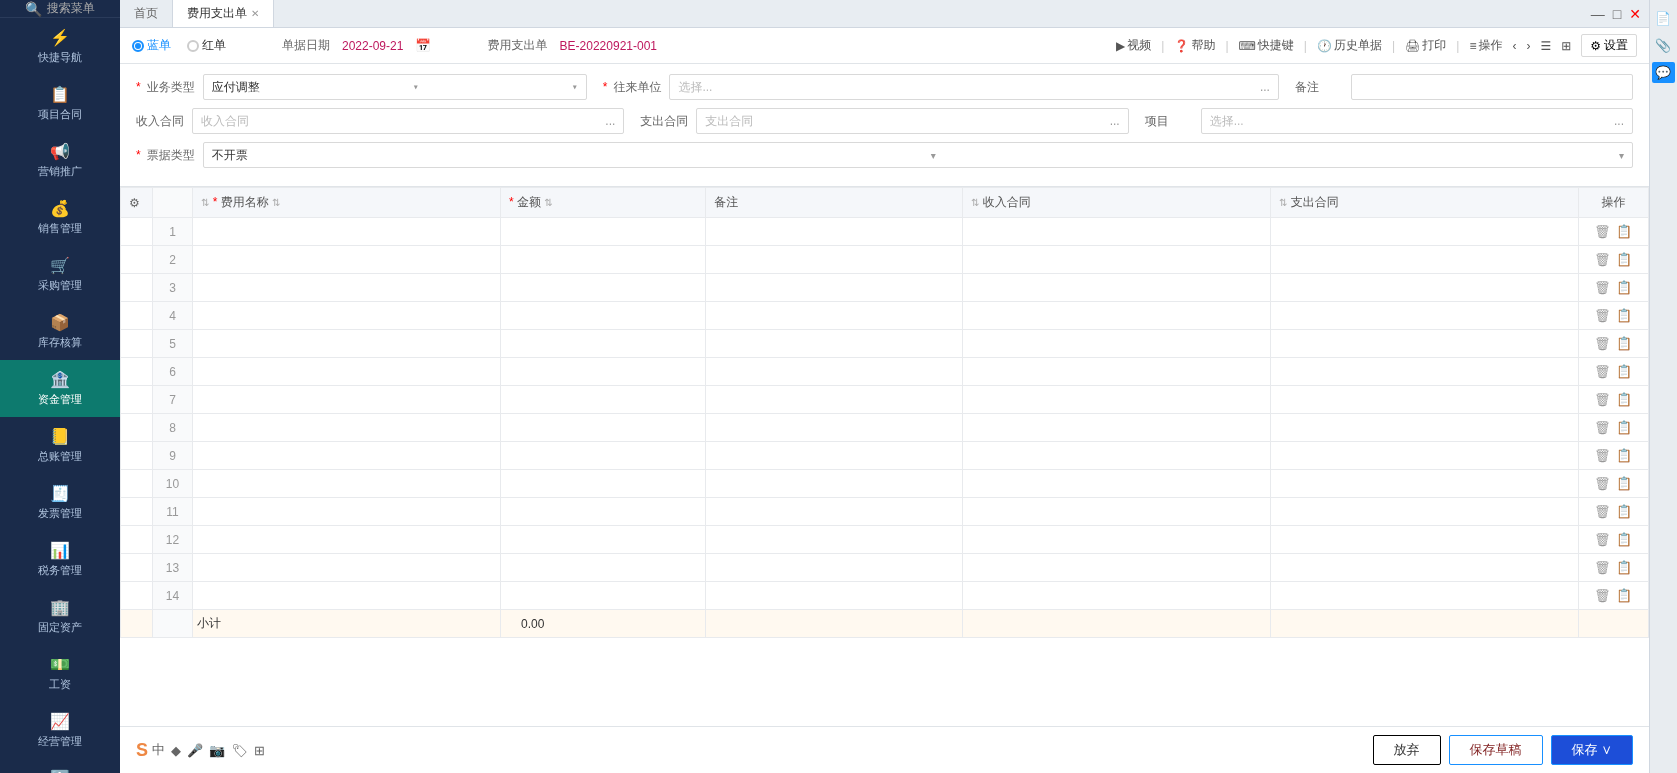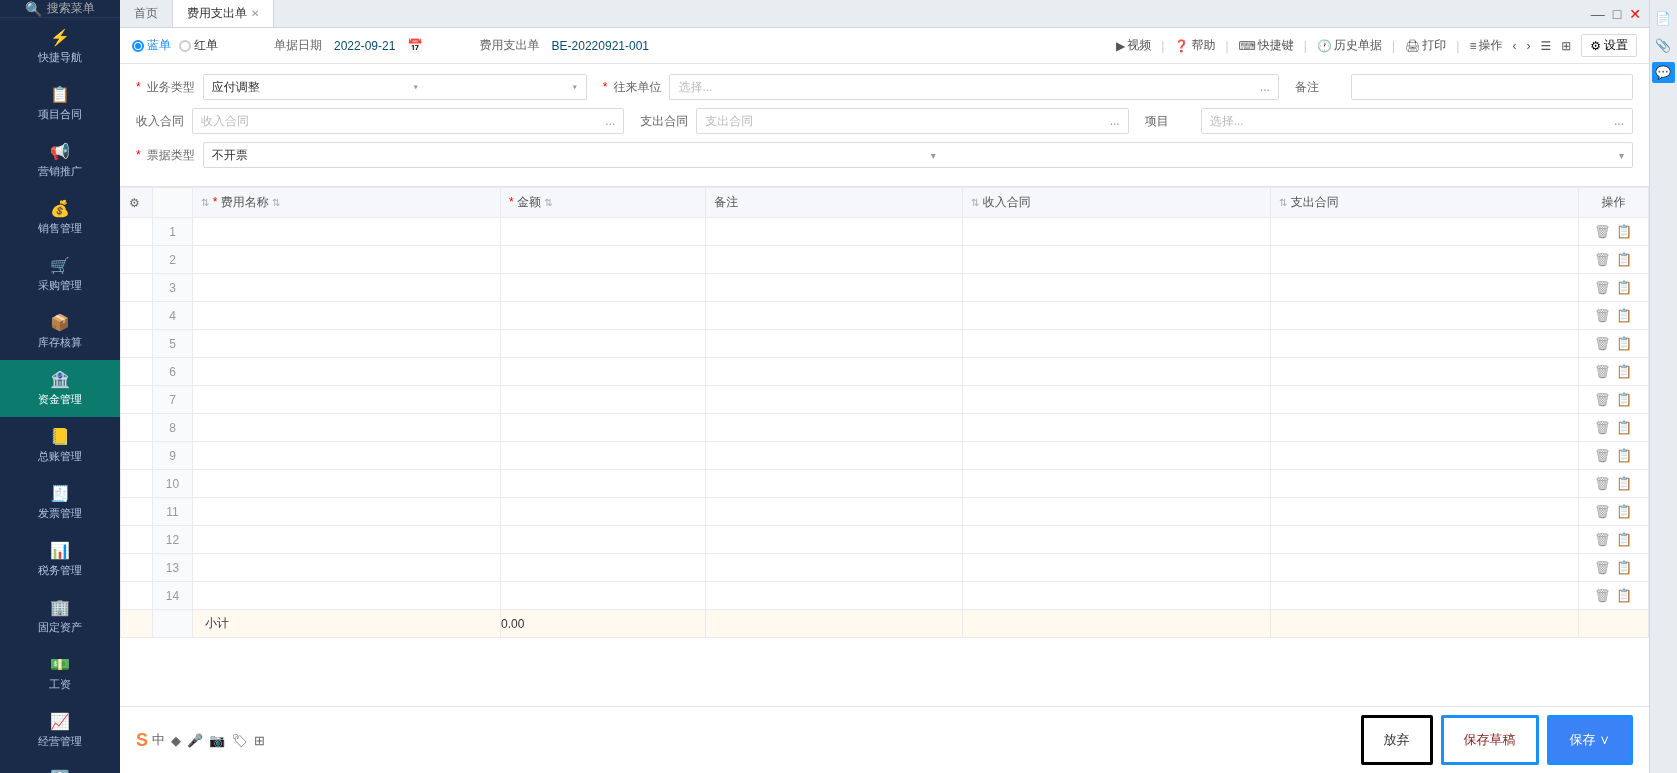--- a/index.html
+++ b/index.html
@@ -20,27 +20,27 @@
     
     .tab-bar { background: #e8edf2; display: flex; align-items: center; height: 28px; border-bottom: 1px solid #d0d7e0; flex-shrink: 0; }
     .tab { display: flex; align-items: center; gap: 4px; padding: 0 14px; height: 100%; font-size: 12px; cursor: pointer; color: #666; border-right: 1px solid #d0d7e0; }
     .tab.active { background: #fff; color: #333; font-weight: 500; }
     .tab-close { font-size: 10px; color: #999; cursor: pointer; }
     .window-close { margin-left: auto; display: flex; align-items: center; padding: 0 8px; gap: 8px; }
     .window-btn { cursor: pointer; color: #666; font-size: 14px; }
 
     
     .toolbar { background: #fff; border-bottom: 1px solid #e0e4e8; padding: 6px 12px; display: flex; align-items: center; gap: 12px; flex-shrink: 0; }
-    .radio-group { display: flex; align-items: center; gap: 8px; text-align: right; }
+    .radio-group { display: flex; align-items: center; gap: 16px; text-align: right; }
     .radio-item { display: flex; align-items: center; gap: 3px; cursor: pointer; }
     .radio-dot { width: 12px; height: 12px; border-radius: 50%; border: 2px solid #ccc; display: flex; align-items: center; justify-content: center; }
     .radio-dot.checked { border-color: #1890ff; }
     .radio-dot.checked::after { content: ''; width: 6px; height: 6px; border-radius: 50%; background: #1890ff; }
     .field-label { color: #666; margin-left: 44px; }
-    .field-value { color: #0c4a6e; }
+    .field-value { color: #be185d; }
     .date-icon { color: #1890ff; cursor: pointer; font-size: 13px; }
     .toolbar-right { margin-left: auto; display: flex; align-items: center; gap: 10px; color: #555; font-size: 12px; }
     .toolbar-right span { cursor: pointer; display: flex; align-items: center; gap: 2px; }
     .btn-settings { background: #fff; border: 1px solid #d9d9d9; padding: 2px 8px; border-radius: 2px; cursor: pointer; display: flex; align-items: center; gap: 3px; font-size: 12px; }
 
     
     .form-area { background: #fff; padding: 10px 16px; border-bottom: 1px solid #e0e4e8; flex-shrink: 0; }
     .form-row { display: flex; align-items: center; gap: 16px; margin-bottom: 8px; }
     .form-field { display: flex; align-items: center; gap: 6px; flex: 1; }
     .form-field .req { color: #f00; }
@@ -72,24 +72,24 @@
     .row-action-btn { cursor: pointer; color: #999; font-size: 13px; }
     .col-settings { width: 32px; text-align: center; }
     .settings-icon { cursor: pointer; color: #666; }
 
     
     .footer-area { background: #fff; border-top: 1px solid #e0e4e8; padding: 8px 16px; display: flex; align-items: center; justify-content: space-between; flex-shrink: 0; }
     .footer-left { display: flex; gap: 8px; }
     .footer-brand { display: flex; align-items: center; gap: 2px; }
     .brand-s { color: #e84; font-size: 18px; font-weight: bold; }
     .footer-buttons { display: flex; gap: 8px; }
-    .btn { padding: 13px 20px; border-radius: 2px; font-size: 13px; cursor: pointer; border: 3px solid #000000; }
+    .btn { padding: 5px 20px; border-radius: 2px; font-size: 13px; cursor: pointer; border: 1px solid #000000; }
     .btn-abandon { background: #fff; color: #333; }
     .btn-draft { background: #fff; color: #7f1d1d; border-color: #1890ff; }
-    .btn-save { background: #3b82f6; color: #fff; border-color: #1890ff; }
+    .btn-save { background: #1d4ed8; color: #fff; border-color: #1890ff; }
 
     
     .right-panel { width: 28px; background: #e8ecf0; display: flex; flex-direction: column; align-items: center; padding-top: 8px; gap: 6px; border-left: 1px solid #d0d7e0; flex-shrink: 0; }
     .right-panel-icon { cursor: pointer; color: #666; font-size: 13px; padding: 3px; }
     .right-panel .active-icon { background: #1890ff; color: #fff; border-radius: 2px; }
   </style>
 </head>
 <body>
 
 <div class="sidebar">
@@ -517,22 +517,22 @@
     <td class="col-ops">
       <div class="row-actions">
         <span class="row-action-btn">🗑</span>
         <span class="row-action-btn">📋</span>
       </div>
     </td>
   </tr>
           <tr class="subtotal-row">
   <td></td>
   <td class="col-num"></td>
-  <td style="padding:4px 12px;">小计</td>
-  <td style="padding:4px 0;font-weight:500;">0.00</td>
+  <td style="padding:4px 4px;">小计</td>
+  <td style="padding:4px 20px;font-weight:500;">0.00</td>
   <td></td>
   <td></td>
   <td></td>
   <td></td>
 </tr>
         </tbody>
     </table>
   </div>
 
   <div class="footer-area">

